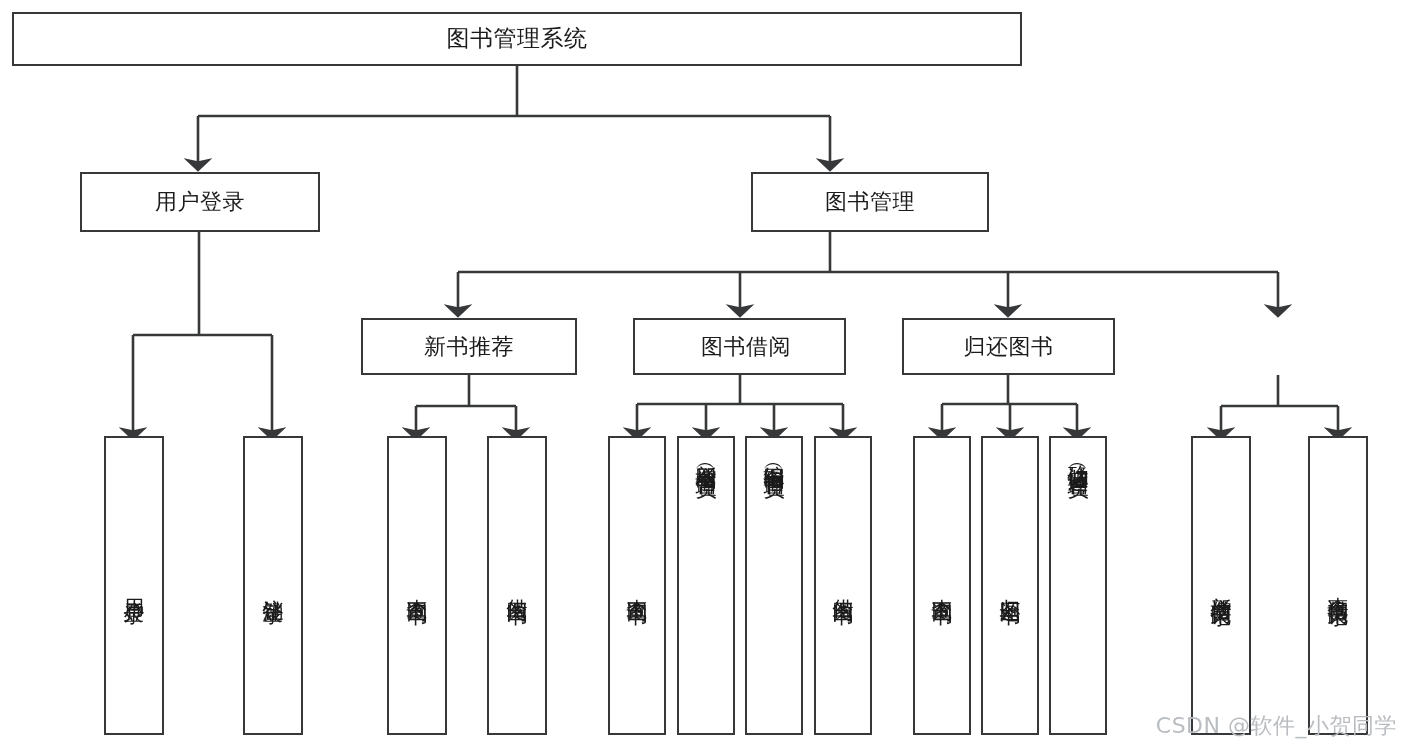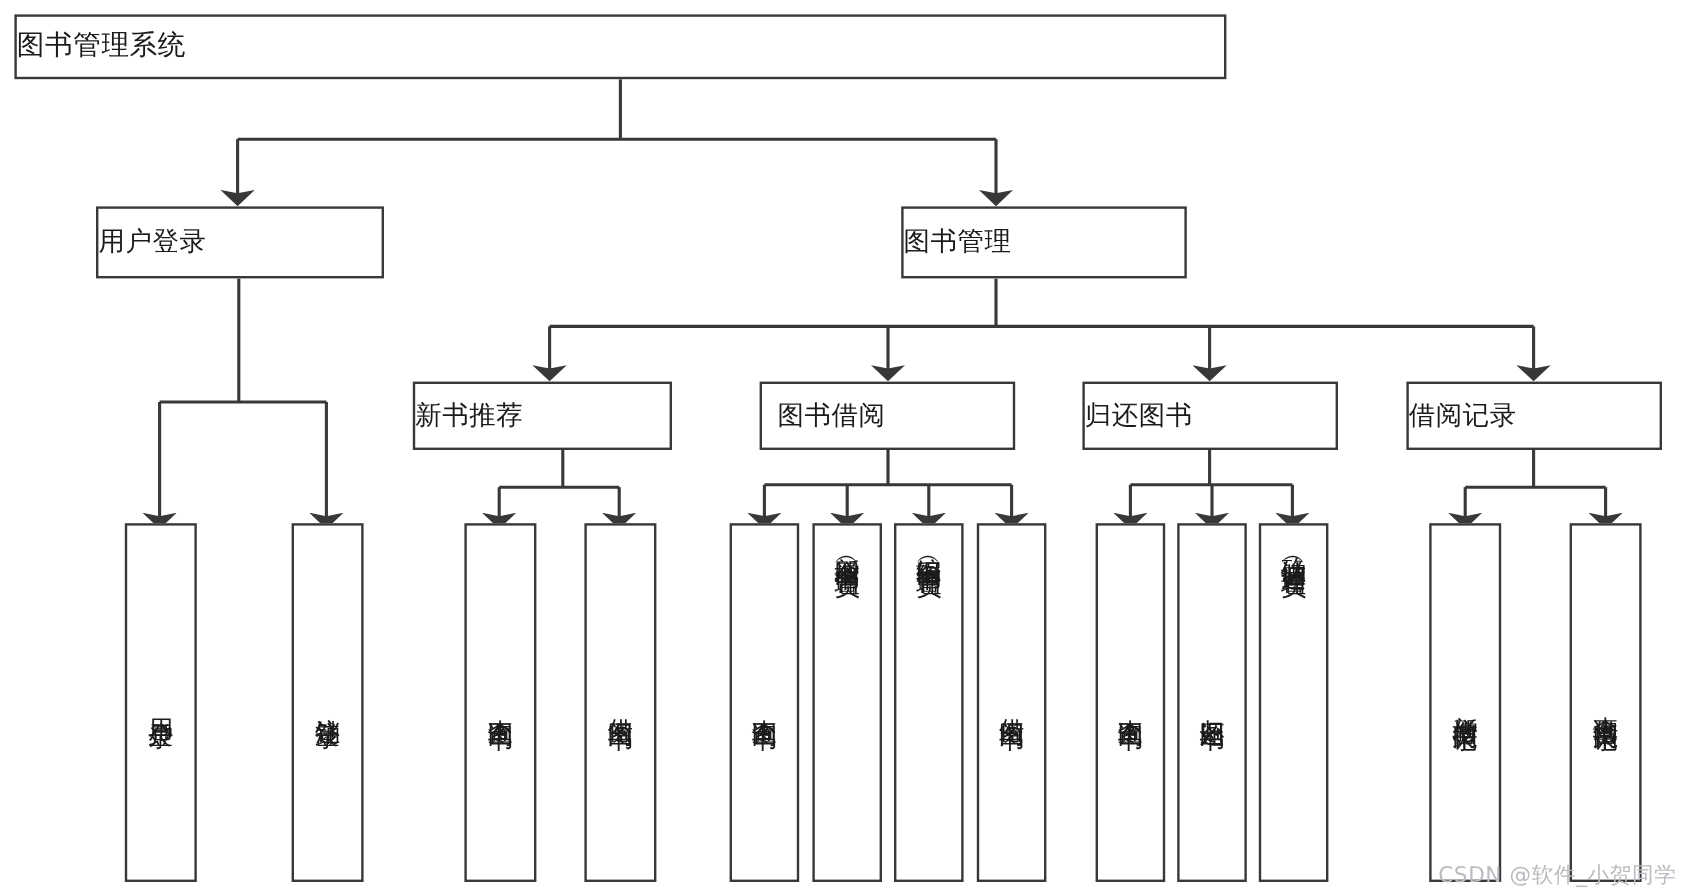--- a/index.html
+++ b/index.html
@@ -26,21 +26,21 @@
     height: 747px;
     pointer-events: none;
   }
   .node {
     position: absolute;
     box-sizing: border-box;
     border: 2px solid #36383a;
     background: #ffffff;
     display: flex;
     align-items: center;
-    justify-content: flex-start;
+    justify-content: center;
     color: #1b1b1b;
   }
   .node-label {
     display: block;
     text-align: center;
     line-height: 1.18;
     letter-spacing: 0.5px;
   }
   
   .node.horiz .node-label {
@@ -66,21 +66,21 @@
   }
   
   .node.vert.centerv {
     align-items: center;
     padding-top: 0;
   }
   #watermark {
     position: absolute;
     right: 8px;
     bottom: 6px;
-    font-size: 18px;
+    font-size: 22px;
     color: #b9bcc0;
     white-space: nowrap;
     letter-spacing: 0.5px;
   }
 </style>
 </head>
 <body>
 
 <div id="diagram-root">
 
@@ -140,35 +140,32 @@
   </div>
 
   <div class="node horiz" style="left:80px; top:172px; width:240px; height:60px;">
     <span class="node-label">用户登录</span>
   </div>
 
   <div class="node horiz" style="left:711px; top:172px; width:238px; height:60px;margin-left:40px;">
     <span class="node-label">图书管理</span>
   </div>
 
-  <div class="node horiz" style="left:344px; top:318px; width:216px; height:57px;">
+  <div class="node horiz" style="left:361px; top:318px; width:216px; height:57px;">
     <span class="node-label">新书推荐</span>
   </div>
 
   <div class="node horiz" style="left:633px; top:318px; width:213px; height:57px;padding-left:13px;">
     <span class="node-label">图书借阅</span>
   </div>
 
   <div class="node horiz" style="left:902px; top:318px; width:213px; height:57px;">
     <span class="node-label">归还图书</span>
   </div>
 
-  <div class="node horiz" style="left:1172px; top:318px; width:213px; height:57px;">
-    <span class="node-label">借阅记录</span>
-  </div>
 
   <div class="node vert centerv" style="left:104px; top:436px; width:60px; height:299px;">
     <span class="node-label">用户登录</span>
   </div>
 
   <div class="node vert centerv" style="left:243px; top:436px; width:60px; height:299px;">
     <span class="node-label">注销登录</span>
   </div>
 
   <div class="node vert centerv" style="left:387px; top:436px; width:60px; height:299px;">

